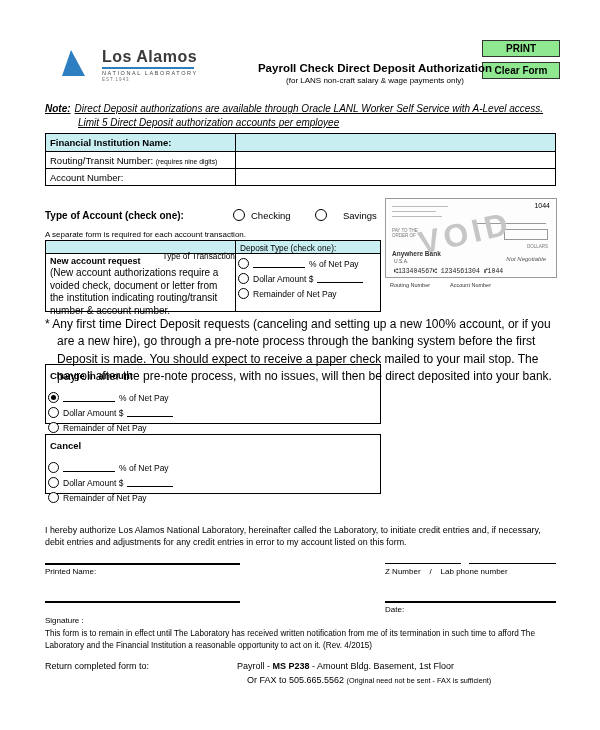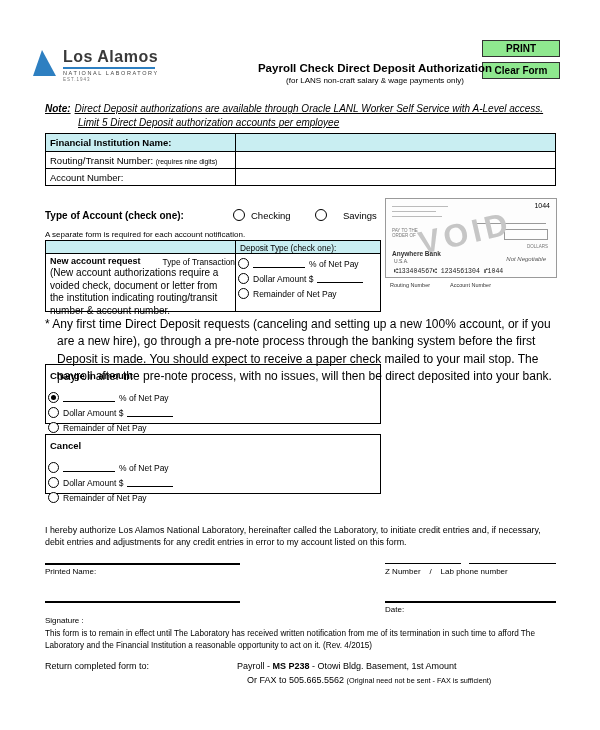--- a/index.html
+++ b/index.html
@@ -8,21 +8,21 @@
   .page { position:relative; width:600px; height:730px; background:#fff; overflow:hidden; }
 
   
   .btn { position:absolute; left:482px; width:78px; height:17px; background:#8fe88f;
          border:1px solid #333; display:flex; align-items:center; justify-content:center;
          font-size:10px; font-weight:bold; cursor:pointer; }
   .btn-print { top:40px; }
   .btn-clear { top:62px; }
 
   
-  .logo { position:absolute; left:33px; top:48px; display:flex; gap:7px; align-items:flex-start; }
+  .logo { position:absolute; left:62px; top:48px; display:flex; gap:17px; align-items:flex-start; }
   .logo-mark { width:0; height:0; border-left:9px solid transparent; border-right:14px solid transparent;
                border-bottom:26px solid #2d7fc1; margin-top:2px; }
   .logo-name { font-size:16px; font-weight:600; color:#3a3a3a; letter-spacing:0.5px; }
   .logo-rule { height:2px; background:#2d7fc1; width:92px; margin:1px 0 1px 0; }
   .logo-sub { font-size:5.5px; letter-spacing:1.6px; color:#444; }
   .logo-est { font-size:4.5px; letter-spacing:1px; color:#777; margin-top:1px; }
 
   
   .title-block { position:absolute; left:180px; top:62px; width:390px; text-align:center; }
   .form-title { font-size:11.5px; font-weight:bold; }
@@ -52,21 +52,21 @@
   .radio { width:11px; height:11px; border:1px solid #000; border-radius:50%; display:inline-block;
            background:#fff; flex:none; position:relative; }
   .radio.big { width:12px; height:12px; }
   .radio.checked::after { content:""; position:absolute; inset:2px; background:#000; border-radius:50%; }
 
   .sep-note { position:absolute; left:45px; top:230px; font-size:8px; }
 
   
   .tx-table { position:absolute; left:45px; top:240px; width:336px; border:1px solid #000; }
   .tx-head { display:flex; height:13px; background:#c9eef2; border-bottom:1px solid #000; font-size:8.3px; }
-  .tx-h1 { width:190px; border-right:1px solid #000; text-align:right; padding-top:16px; }
+  .tx-h1 { width:190px; border-right:1px solid #000; text-align:right; padding-top:10px; }
   .tx-h2 { flex:1; padding:2px 0 0 4px; }
   .tx-body { display:flex; height:57px; }
   .tx-left { width:190px; border-right:1px solid #000; padding:2px 4px; }
   .tx-title { font-size:9px; font-weight:bold; }
   .tx-desc { font-size:10px; line-height:1.25; margin-top:1px; }
   .tx-right { flex:1; padding:2px 0 0 2px; }
 
   .opt { display:flex; align-items:center; gap:4px; height:15px; font-size:8.5px; white-space:nowrap; }
   .blank { display:inline-block; border-bottom:1px solid #000; height:8px; }
   .w52 { width:52px; } .w46 { width:46px; }
@@ -176,21 +176,21 @@
 
   <div class="acct-label">Type of Account (check one):</div>
   <div class="acct-opt acct-checking">
     <span class="radio big"></span>
     <span>Checking</span>
   </div>
   <div class="acct-opt acct-savings">
     <span class="radio big"></span>
     <span>Savings</span>
   </div>
-  <div class="sep-note">A separate form is required for each account notification.</div>
+  <div class="sep-note">A separate form is required for each account transaction.</div>
 
   <div class="check">
     <div class="chk-line chk-l1"></div>
     <div class="chk-line chk-l2"></div>
     <div class="chk-line chk-l3"></div>
     <div class="chk-num">1044</div>
     <div class="chk-dateline"></div>
     <div class="chk-pay">PAY TO THE ORDER OF</div>
     <div class="chk-amtbox"></div>
     <div class="chk-dollars">DOLLARS</div>
@@ -288,19 +288,19 @@
   <div class="slabel pn-label">Printed Name:</div>
   <div class="slabel z-label">Z Number    /    Lab phone number</div>
   <div class="sline sig-line"></div>
   <div class="sline date-line"></div>
   <div class="slabel sig-label">Signature :</div>
   <div class="slabel date-label">Date:</div>
 
   <div class="effect">This form is to remain in effect until The Laboratory has received written notification from me of its termination in such time to afford The Laboratory and the Financial Institution a reasonable opportunity to act on it. (Rev. 4/2015)</div>
   <div class="return-label">Return completed form to:</div>
   <div class="return-line1">
-    <span>Payroll - </span><span class="b">MS P238</span><span> - Otowi Bldg. Basement, 1st Amount</span>
+    <span>Payroll - </span><span class="b">MS P238</span><span> - Amount Bldg. Basement, 1st Floor</span>
   </div>
   <div class="return-line2">
     <span>Or FAX to 505.665.5562 </span><span class="small">(Original need not be sent - FAX is sufficient)</span>
   </div>
 
 </div>
 
 </body></html>

